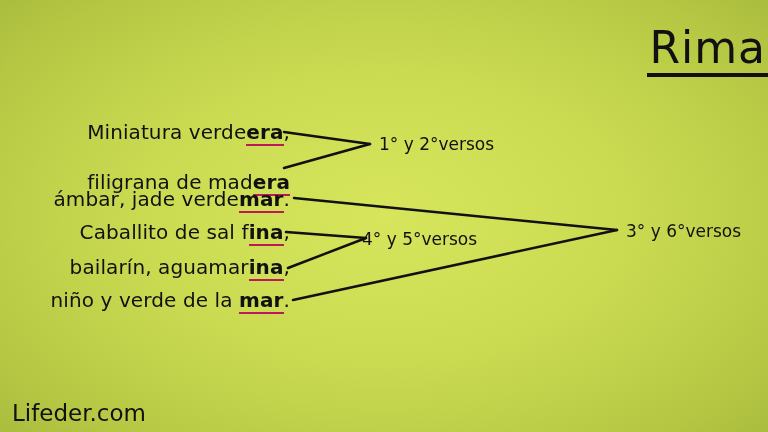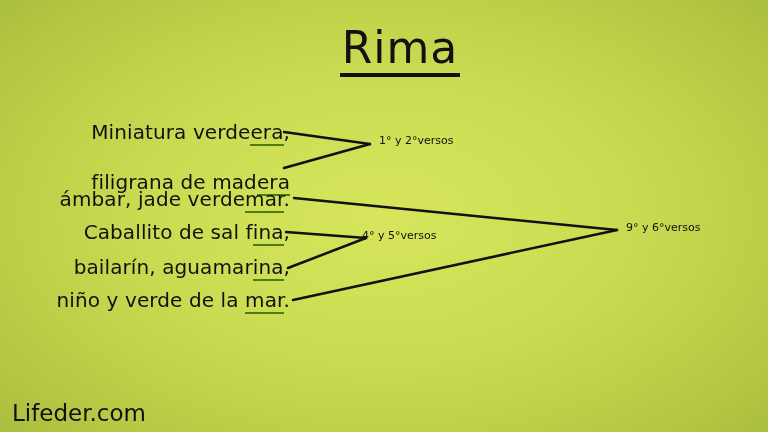--- a/index.html
+++ b/index.html
@@ -4,33 +4,33 @@
 <style>
   html, body { margin: 0; padding: 0; }
   body {
     width: 768px; height: 432px; overflow: hidden; position: relative;
     background: radial-gradient(ellipse 70% 75% at 50% 50%, #d6e55c 0%, #cadb52 45%, #b7c944 80%, #a9bb3c 100%);
     font-family: "DejaVu Sans", sans-serif;
     color: #111;
   }
   .title {
     position: absolute; left: 0; right: 0; top: 22px;
-    text-align: center; font-size: 44px; font-weight: normal;
+    text-align: right; font-size: 44px; font-weight: normal;
     letter-spacing: 1px;
     margin-left: 32px;
   }
   .title span {
     display: inline-block; border-bottom: 4px solid #111; line-height: 46px; padding: 0 2px 2px;
   }
   .verse {
     position: absolute; right: 478px; font-size: 20px; white-space: nowrap; text-align: right;
     letter-spacing: 0.1px;
   }
-  .verse u { text-decoration: none; font-weight: normal; border-bottom: 2px solid #4d7c0f; line-height: 1; }
-  .label { position: absolute; font-size: 11px; white-space: nowrap; }
+  .verse u { text-decoration: none; font-weight: bold; border-bottom: 2px solid #be185d; line-height: 1; }
+  .label { position: absolute; font-size: 17px; white-space: nowrap; }
   .brand { position: absolute; left: 12px; top: 400px; font-size: 23px; }
   svg.lines { position: absolute; left: 0; top: 0; }
 </style>
 </head>
 <body>
 
 <div class="title"><span>Rima</span></div>
 
 <div class="verse" style="top:120px"><span>Miniatura verde</span><u>era</u><span>,</span></div>
 <div class="verse" style="top:170px"><span>filigrana de mad</span><u>era</u><span></span></div>
@@ -45,15 +45,15 @@
     <line x1="284" y1="168" x2="370" y2="144"></line>
     <line x1="294" y1="198" x2="617" y2="230"></line>
     <line x1="286" y1="232" x2="366" y2="238"></line>
     <line x1="288" y1="268" x2="366" y2="238"></line>
     <line x1="293" y1="300" x2="617" y2="230"></line>
   </g>
 </svg>
 
 <div class="label" style="left:379px; top:134px">1° y 2°versos</div>
 <div class="label" style="left:362px; top:229px">4° y 5°versos</div>
-<div class="label" style="left:626px; top:221px">9° y 6°versos</div>
+<div class="label" style="left:626px; top:221px">3° y 6°versos</div>
 
 <div class="brand">Lifeder.com</div>
 
 </body></html>

